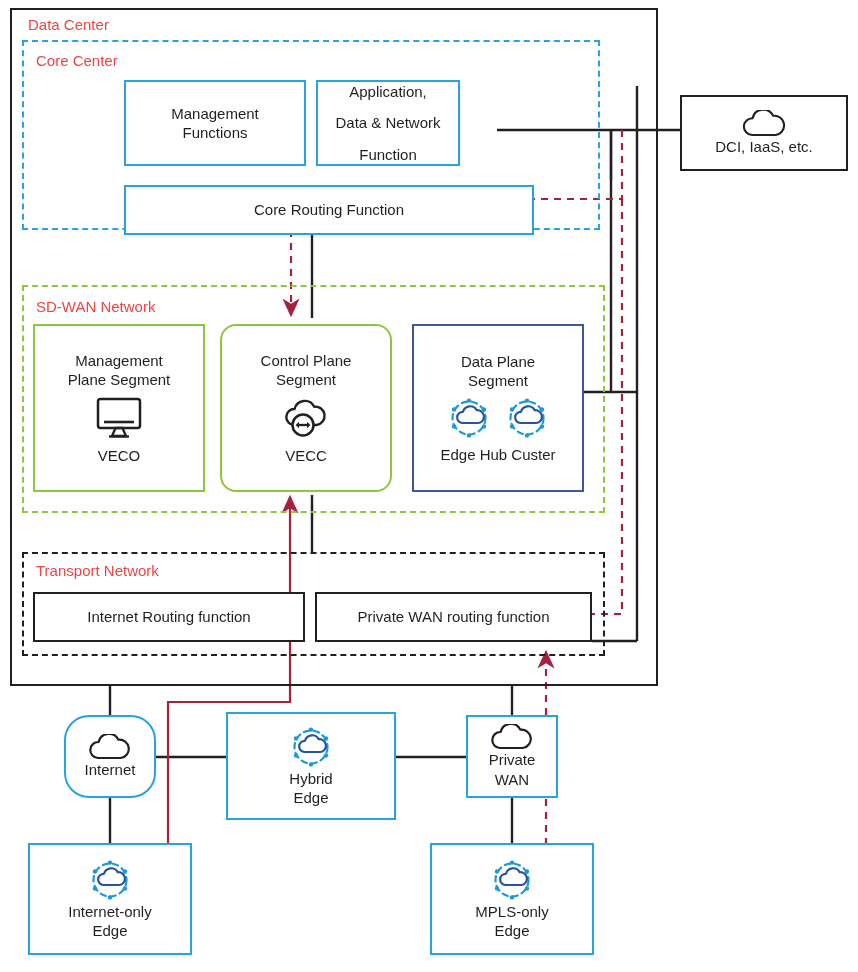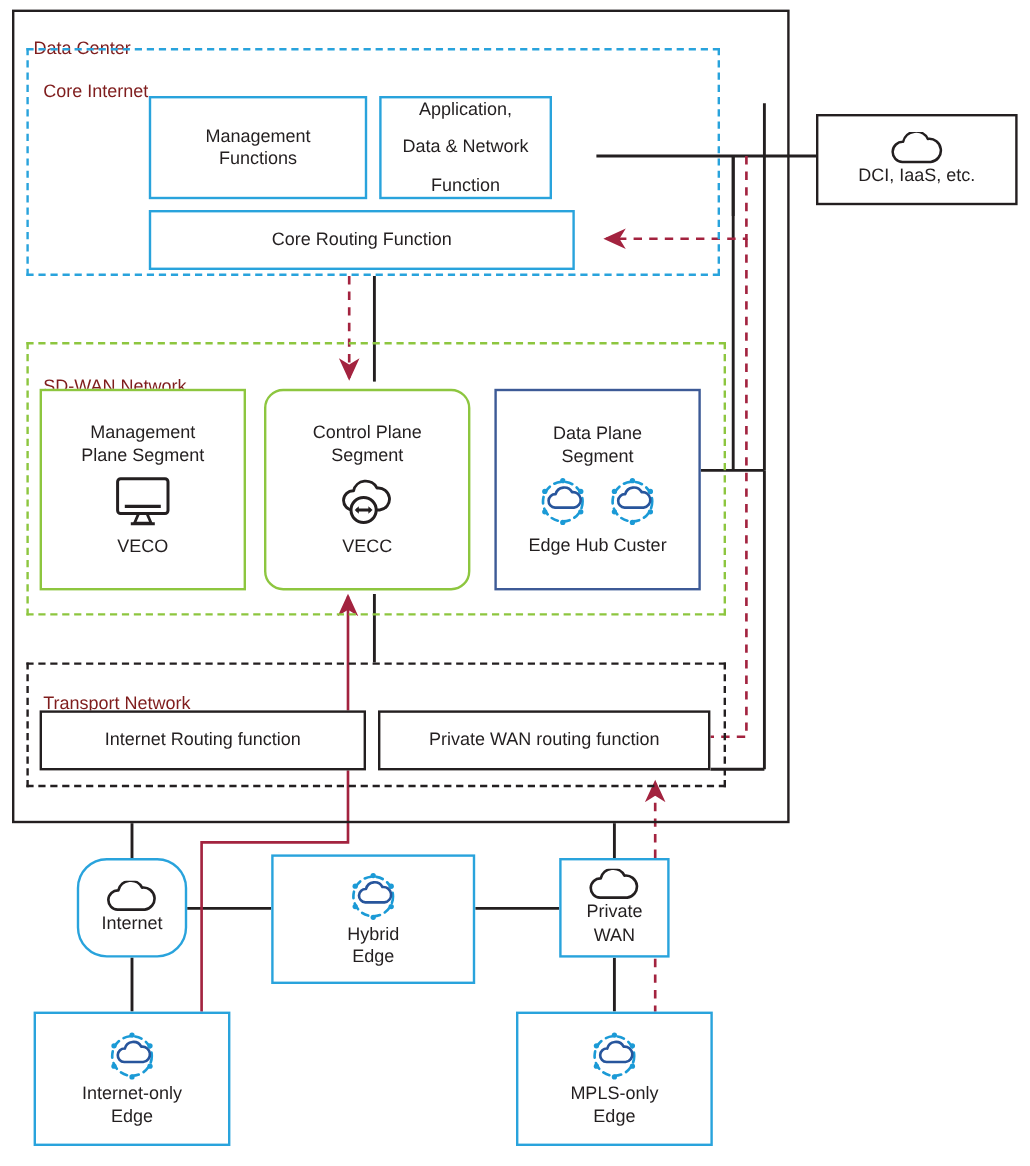--- a/index.html
+++ b/index.html
@@ -3,21 +3,21 @@
 <meta charset="utf-8">
 <style>
   html,body{margin:0;padding:0;background:#ffffff;}
   body{font-family:"Liberation Sans", sans-serif;color:#231f20;}
   #stage{position:relative;width:858px;height:972px;overflow:hidden;background:#fff;}
   #svg-layer{position:absolute;left:0;top:0;width:858px;height:972px;}
 
   .box{position:absolute;box-sizing:border-box;display:flex;flex-direction:column;
        align-items:center;justify-content:center;text-align:center;background:#fff;}
   .zone{position:absolute;box-sizing:border-box;background:transparent;}
-  .zone-label{position:absolute;background:#fff;padding:0 4px;font-size:15px;color:#7f1d1d;white-space:nowrap;margin-top:16px;}
+  .zone-label{position:absolute;background:#fff;padding:0 4px;font-size:15px;color:#ef4444;white-space:nowrap;}
 
   .dc-zone{border:2px solid #231f20;}
   .core-zone{border:2px dashed #29a3dc;}
   .sdwan-zone{border:2px dashed #8dc63f;}
   .transport-zone{border:2px dashed #231f20;}
 
   .b-blue{border:2px solid #29a3dc;}
   .b-green{border:2px solid #8dc63f;}
   .b-navy{border:2px solid #3d5a96;}
   .b-black{border:2px solid #231f20;}
@@ -83,40 +83,40 @@
       <path d="M546,845 L546,652" marker-end="url(#arrow-red)"></path>
 
       <path d="M622,199 L622,614 L592,614"></path>
     </g>
   </svg>
 
   <div class="zone dc-zone" style="left:10px;top:8px;width:648px;height:678px;"></div>
   <div class="zone-label" style="left:24px;top:16px;">Data Center</div>
 
   <div class="zone core-zone" style="left:22px;top:40px;width:578px;height:190px;"></div>
-  <div class="zone-label" style="left:32px;top:52px;">Core Internet</div>
+  <div class="zone-label" style="left:32px;top:52px;">Core Center</div>
 
   <div class="zone sdwan-zone" style="left:22px;top:285px;width:583px;height:228px;"></div>
   <div class="zone-label" style="left:32px;top:298px;">SD-WAN Network</div>
 
   <div class="zone transport-zone" style="left:22px;top:552px;width:583px;height:104px;"></div>
   <div class="zone-label" style="left:32px;top:562px;">Transport Network</div>
 
   <div class="box b-blue" style="left:124px;top:80px;width:182px;height:86px;">
     <div class="lbl">Management</div>
     <div class="lbl">Functions</div>
   </div>
 
   <div class="box b-blue" style="left:316px;top:80px;width:144px;height:86px;justify-content:space-between;">
     <div class="lbl">Application,</div>
     <div class="lbl">Data &amp; Network</div>
     <div class="lbl">Function</div>
   </div>
 
-  <div class="box b-blue" style="left:124px;top:175px;width:355px;height:50px;">
+  <div class="box b-blue" style="left:124px;top:185px;width:410px;height:50px;">
     <div class="lbl">Core Routing Function</div>
   </div>
 
   <div class="box b-black" style="left:680px;top:95px;width:168px;height:76px;">
     <div class="icon-wrap">
       <svg width="48" height="27" viewBox="0 0 48 27">
         <path d="M12,25 a8.4,8.4 0 0 1 0.6,-16.8 a11,11 0 0 1 20.6,-2.4 a8.7,8.7 0 0 1 2.4,19.2 Z" fill="none" stroke="#231f20" stroke-width="2.1" stroke-linejoin="round"></path>
       </svg>
     </div>
     <div class="lbl">DCI, IaaS, etc.</div>

